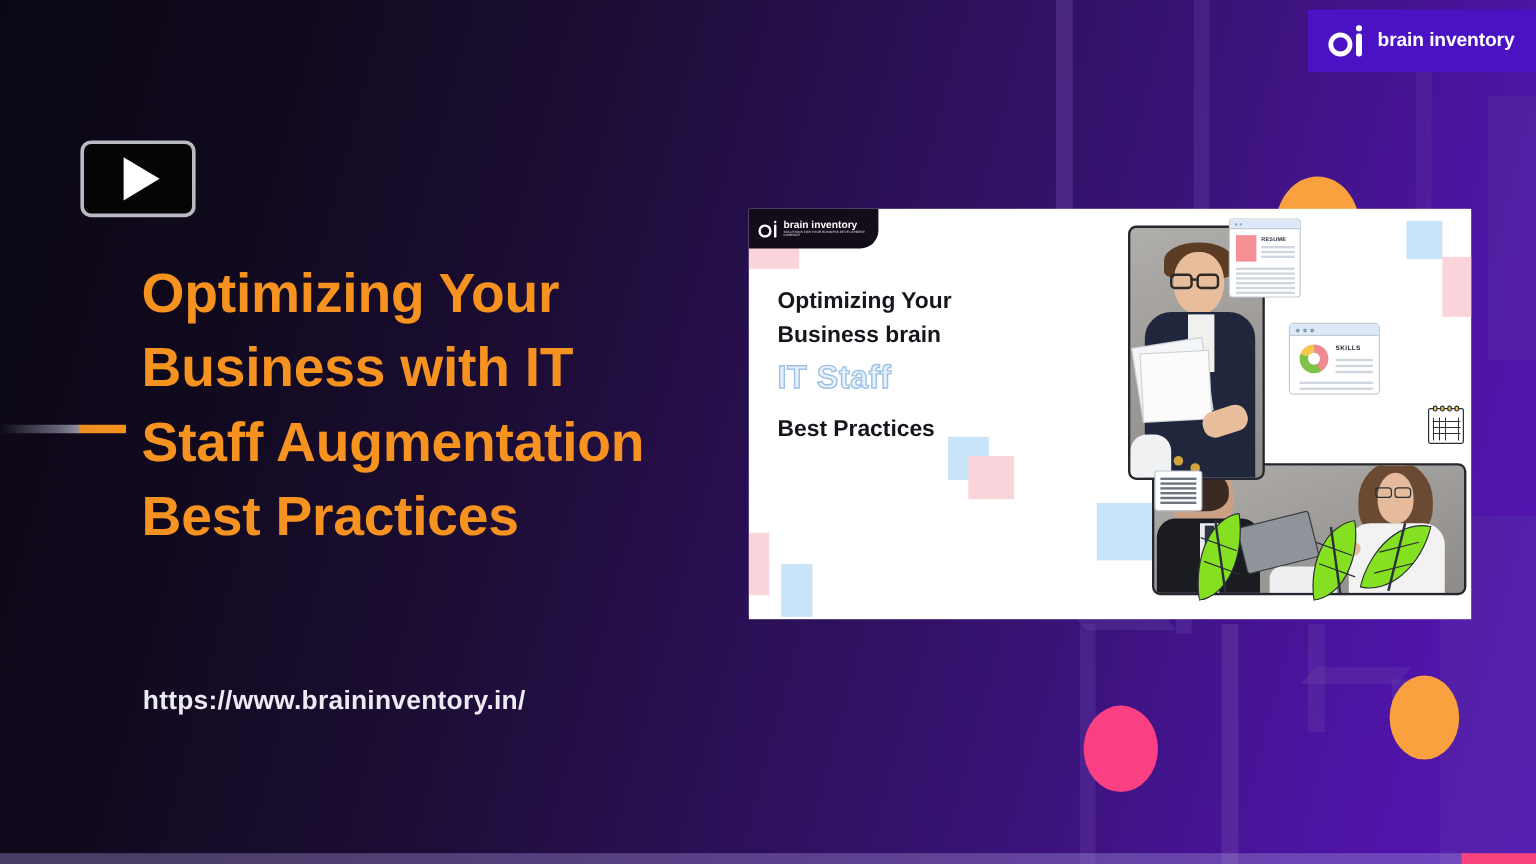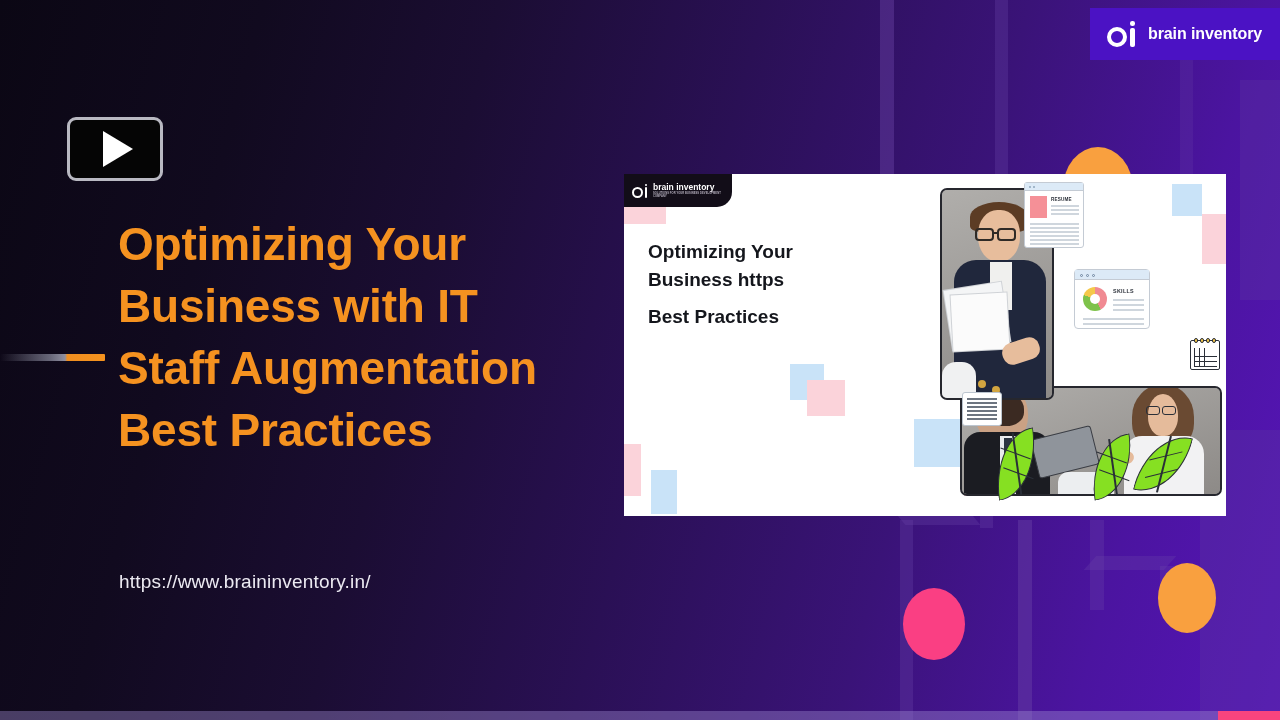--- a/index.html
+++ b/index.html
@@ -60,21 +60,21 @@
     position:absolute; left:118px; top:213px; width:520px;
     color:#f59220;
     font-size:46px; font-weight:bold; line-height:62px;
     letter-spacing:-.2px;
     white-space:pre-line;
   }
 
   
   #site-url {
     position:absolute; left:119px; top:571px;
-    color:#eceaf2; font-size:19px; font-weight:normal; letter-spacing:.2px;
+    color:#eceaf2; font-size:22px; font-weight:bold; letter-spacing:.2px;
   }
 
   
   #brand-badge {
     position:absolute; left:1090px; top:8px; width:190px; height:52px;
     background:#4b12c4; display:flex; align-items:center; padding-left:17px; gap:11px;
   }
   .bi-mark { position:relative; width:30px; height:26px; flex:0 0 auto; }
   .bi-mark .bowl {
     position:absolute; left:0; bottom:0; width:20px; height:20px;
@@ -284,21 +284,22 @@
           <div class="dot"></div>
       </div>
       <div class="tl-text">
         <div class="tl-name">brain inventory</div>
         <div class="tl-tag">SOLUTIONS FOR YOUR BUSINESS DEVELOPMENT COMPANY</div>
       </div>
     </div>
 
     <div id="thumb-head">
       <div class="l1">Optimizing Your</div>
-      <div class="l2">Business https</div>
+      <div class="l2">Business brain</div>
+      <div class="hollow">IT Staff</div>
       <div class="l5">Best Practices</div>
     </div>
 
     <div class="photo" style="left:336px;top:212px;width:262px;height:110px;">
       <div class="wall"></div>
 
       <div class="person" style="left:14px;top:-4px;width:52px;height:60px;border-radius:50% 50% 45% 45%;background:#caa184;"></div>
       <div class="person" style="left:18px;top:4px;width:44px;height:34px;border-radius:50% 50% 40% 40%;background:#3b2a22;"></div>
       <div class="person" style="left:2px;top:44px;width:86px;height:70px;border-radius:16px 16px 0 0;background:#1b1c22;"></div>
       <div class="person" style="left:38px;top:48px;width:16px;height:60px;background:#e9ebee;"></div>

